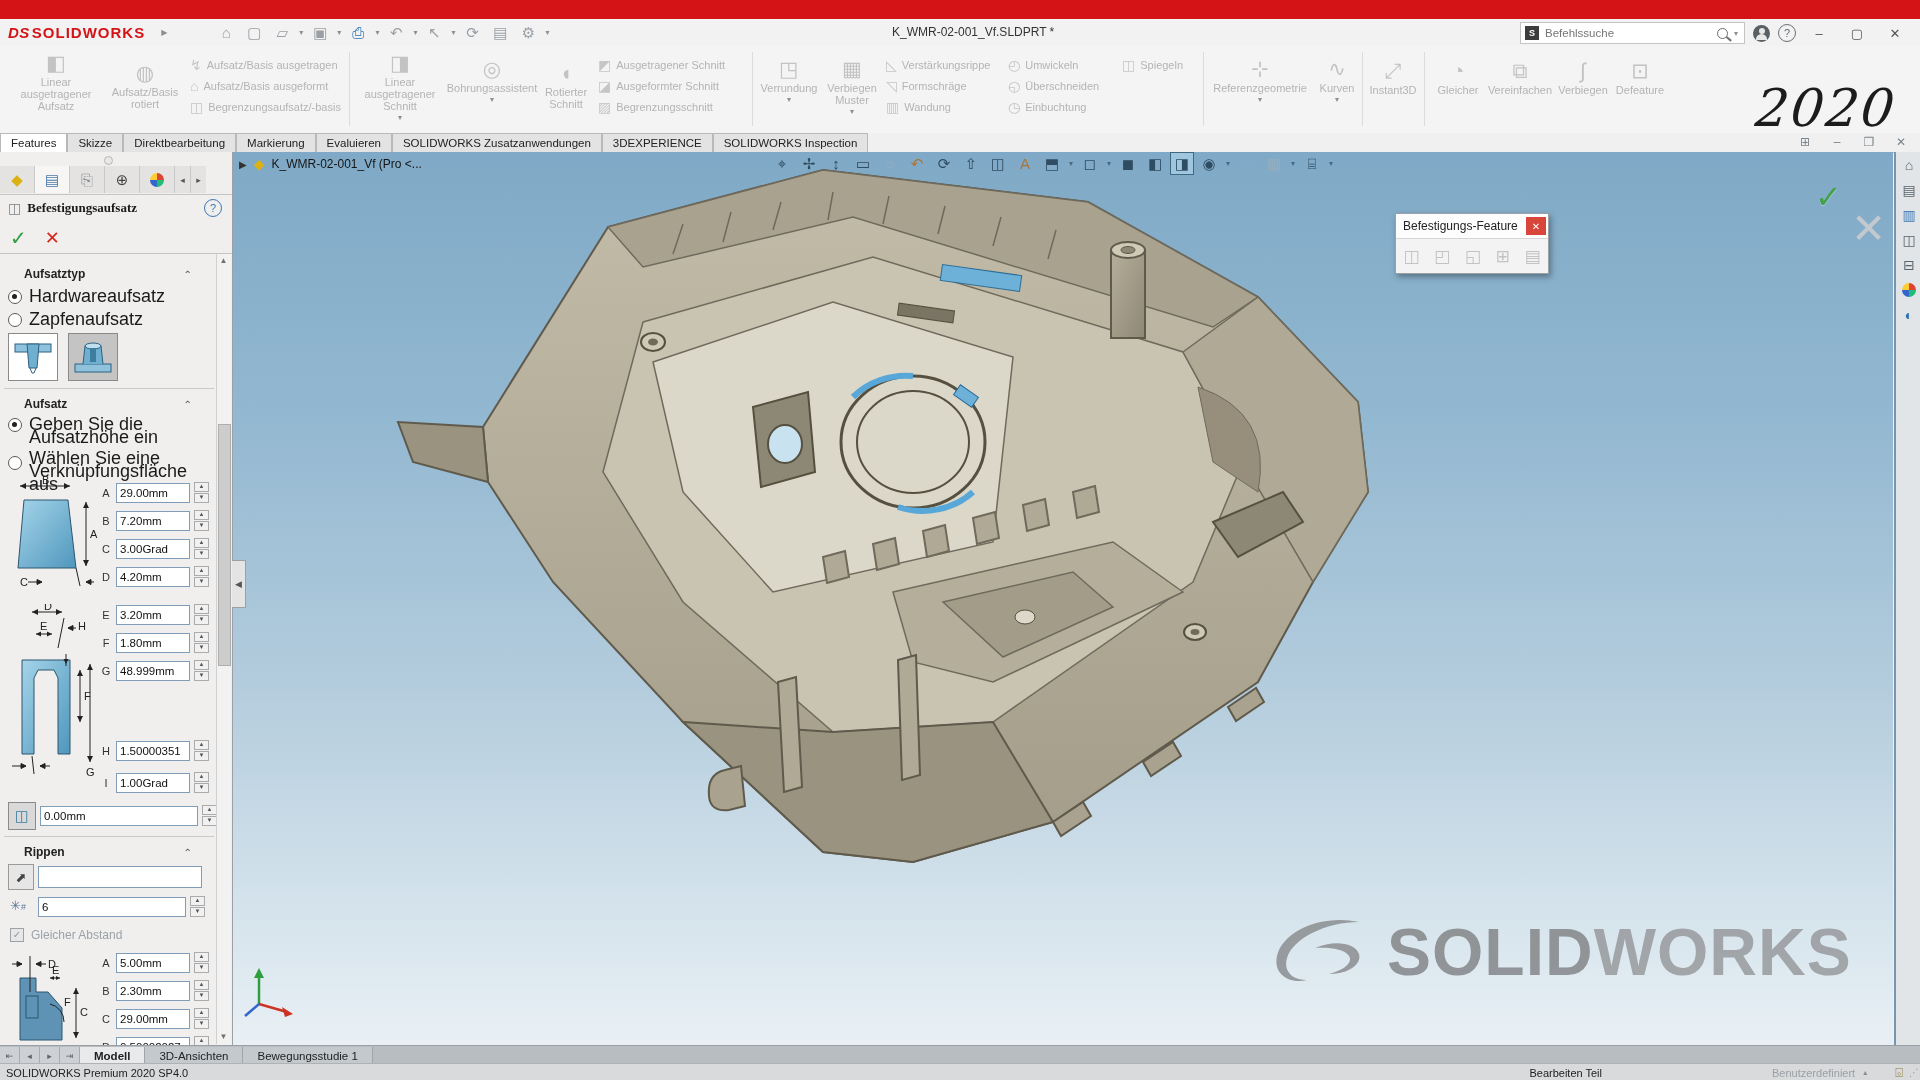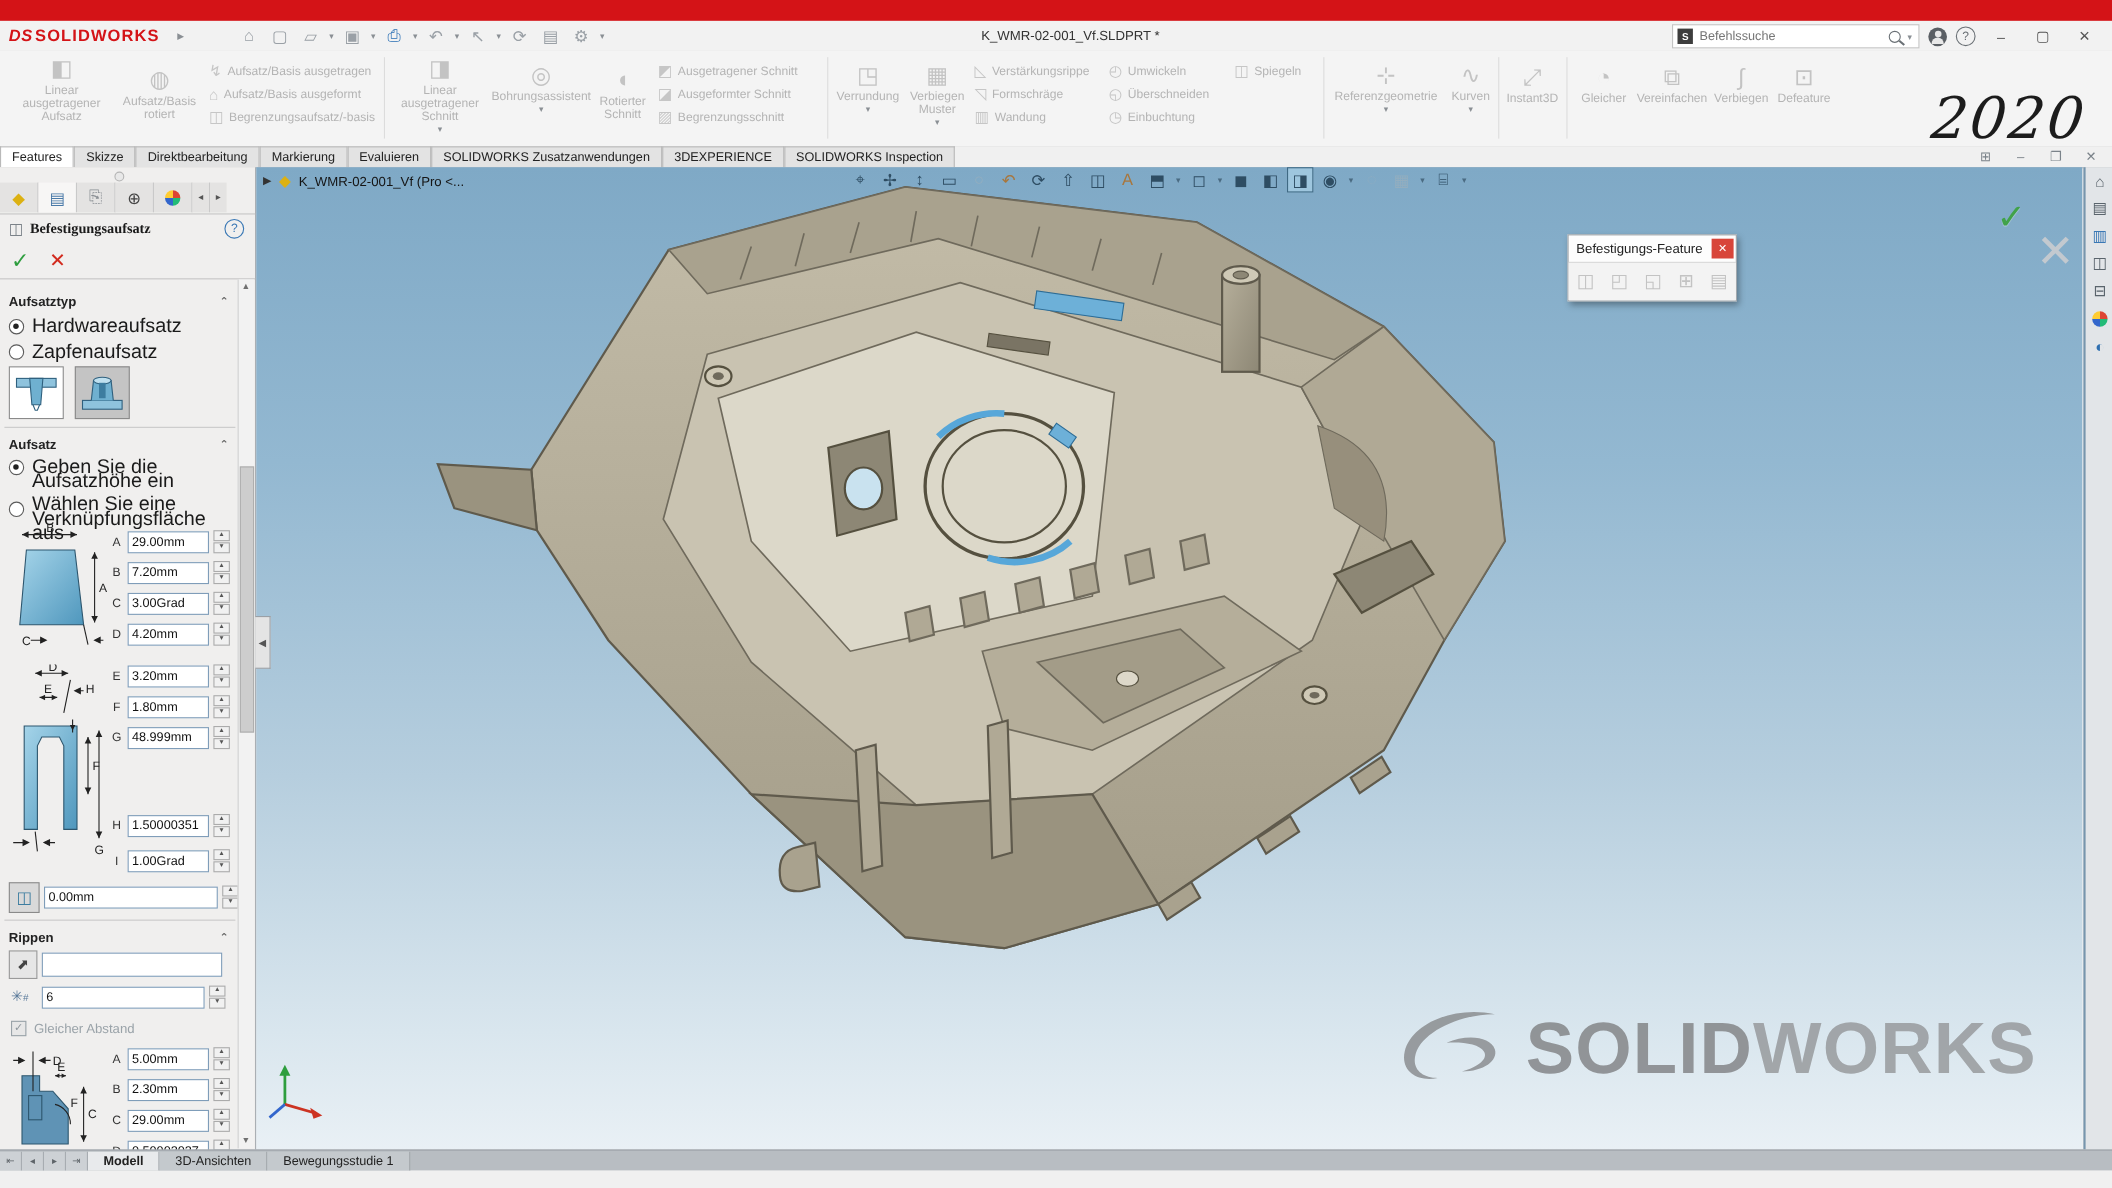--- a/index.html
+++ b/index.html
@@ -46,21 +46,21 @@
   #pm{left:0;top:152px;width:232px;height:893px;background:#f0efee;border-right:1px solid #9aa0a6;}
   #pm .griphandle{position:absolute;left:104px;top:4px;width:7px;height:7px;border:1px solid #b5b5b5;border-radius:50%;background:#e8e8e8;}
   .pmtabs{position:absolute;left:0;top:14px;width:232px;height:28px;border-bottom:1px solid #c5c5c5;display:flex;}
   .pmtab{width:34px;height:27px;display:flex;align-items:center;justify-content:center;border-right:1px solid #c9c9c9;background:#e4e3e2;font-size:15px;}
   .pmtab.active{background:#f7f6f5;}
   .pmhead{position:absolute;left:0;top:42px;width:232px;height:28px;display:flex;align-items:center;gap:6px;padding-left:8px;box-sizing:border-box;}
   .pmhead b{font-size:13px;font-family:Liberation Serif, serif;}
   .okrow{position:absolute;left:0;top:70px;width:232px;height:32px;border-bottom:1px solid #c5c5c5;display:flex;align-items:center;gap:18px;padding-left:10px;box-sizing:border-box;}
   .chk{color:#2f9e3f;font-size:20px;font-weight:bold;}
   .xx{color:#d22a1e;font-size:18px;font-weight:bold;}
-  .sechead{display:flex;align-items:center;justify-content:space-between;font-weight:bold;color:#222;font-size:12px;padding:0 8px;height:20px;}
+  .sechead{display:flex;align-items:center;justify-content:space-between;font-weight:bold;color:#222;font-size:12px;padding:0 24px;height:20px;}
   .sechead .cup{color:#666;font-size:10px;}
   .radio{display:flex;align-items:flex-start;gap:7px;padding-left:8px;font-size:18px;line-height:13px;}
   .rb{width:12px;height:12px;border:1px solid #5a5a5a;border-radius:50%;background:#fff;flex:0 0 auto;margin-top:0px;position:relative;}
   .rb.on::after{content:"";position:absolute;left:2.5px;top:2.5px;width:5px;height:5px;border-radius:50%;background:#222;}
   .field{position:absolute;display:flex;align-items:center;gap:4px;}
   .field .fl{width:12px;text-align:center;font-size:11px;color:#333;}
   .field input{width:66px;height:18px;border:1px solid #7f9db9;font-size:11.5px;padding:0 3px;font-family:inherit;color:#111;background:#fff;}
   .spin{display:flex;flex-direction:column;gap:1px;}
   .spin span{width:13px;height:8px;background:#f1f1f1;border:1px solid #ababab;color:#555;font-size:6px;line-height:6px;text-align:center;}
   .imgbtn{position:absolute;width:48px;height:46px;border:1px solid #8a8a8a;background:#fff;display:flex;align-items:center;justify-content:center;}
@@ -76,21 +76,21 @@
      background:linear-gradient(180deg,#7fa9c6 0%,#93b8d1 30%,#b6cede 62%,#d9e6ee 88%,#e9f0f5 100%);}
   .hud{position:absolute;left:537px;top:0px;display:flex;align-items:center;gap:3px;}
   .hud-ic{width:24px;height:23px;display:flex;align-items:center;justify-content:center;font-size:15px;color:#2e4d63;}
   .hud-ic.dis{color:#93aebf;}
   .hud-ic.warm{color:#a8763c;}
   .hud-ic.active{background:#9ec6de;border:1px solid #3f6983;box-sizing:border-box;}
   .hud .caret{color:#4a6b82;}
   #tree{position:absolute;left:6px;top:4px;display:flex;align-items:center;gap:7px;font-size:12px;color:#151515;}
   .partico{color:#dcb112;font-size:14px;}
   
-  #fpal{position:absolute;left:1192px;top:61px;width:152px;background:#fdfdfd;border:1px solid #9aa0a6;box-shadow:2px 3px 6px rgba(0,0,0,.35);}
+  #fpal{position:absolute;left:1162px;top:61px;width:152px;background:#fdfdfd;border:1px solid #9aa0a6;box-shadow:2px 3px 6px rgba(0,0,0,.35);}
   #fpal .tbar{display:flex;align-items:center;height:24px;border-bottom:1px solid #d5d5d5;padding-left:7px;font-size:12px;color:#222;}
   #fpal .closebtn{margin-left:auto;width:20px;height:18px;background:#d8453a;color:#fff;font-size:10px;display:flex;align-items:center;justify-content:center;margin-right:2px;}
   #fpal .icons{display:flex;align-items:center;justify-content:space-around;height:34px;background:#f3f3f3;color:#c3c3c3;font-size:17px;}
   
   .confcheck{position:absolute;left:1582px;top:26px;color:#41a24a;font-size:32px;font-weight:bold;text-shadow:0 1px 1px rgba(255,255,255,.4);}
   .confx{position:absolute;left:1618px;top:52px;color:#c3c9cf;font-size:42px;font-weight:bold;}
   
   #wm{position:absolute;left:1030px;top:760px;display:flex;align-items:center;gap:14px;opacity:.88;}
   #wm .wmtext{font-size:66px;font-weight:bold;color:#87898c;letter-spacing:1px;font-family:"Liberation Sans",sans-serif;}
   #wm .wmtext .lite{color:#9a9da0;}
@@ -805,14 +805,22 @@
         <span>Modell</span>
       </div>
     <div class="dtab">
         <span>3D-Ansichten</span>
       </div>
     <div class="dtab">
         <span>Bewegungsstudie 1</span>
       </div>
   </div>
 
+  <div class="abs" id="statusbar">
+    <span style="margin-left:6px;">SOLIDWORKS Premium 2020 SP4.0</span>
+    <span style="margin-left:auto;">Bearbeiten Teil</span>
+    <span style="margin-left:170px;color:#9aa0a5;">Benutzerdefiniert</span>
+    <span class="caret" style="margin-left:8px;">▴</span>
+    <span style="margin-left:26px;color:#8a7a3a;font-size:13px;">⌻</span>
+    <span class="grip">⋰</span>
+  </div>
 
 </div>
 
 </body></html>

